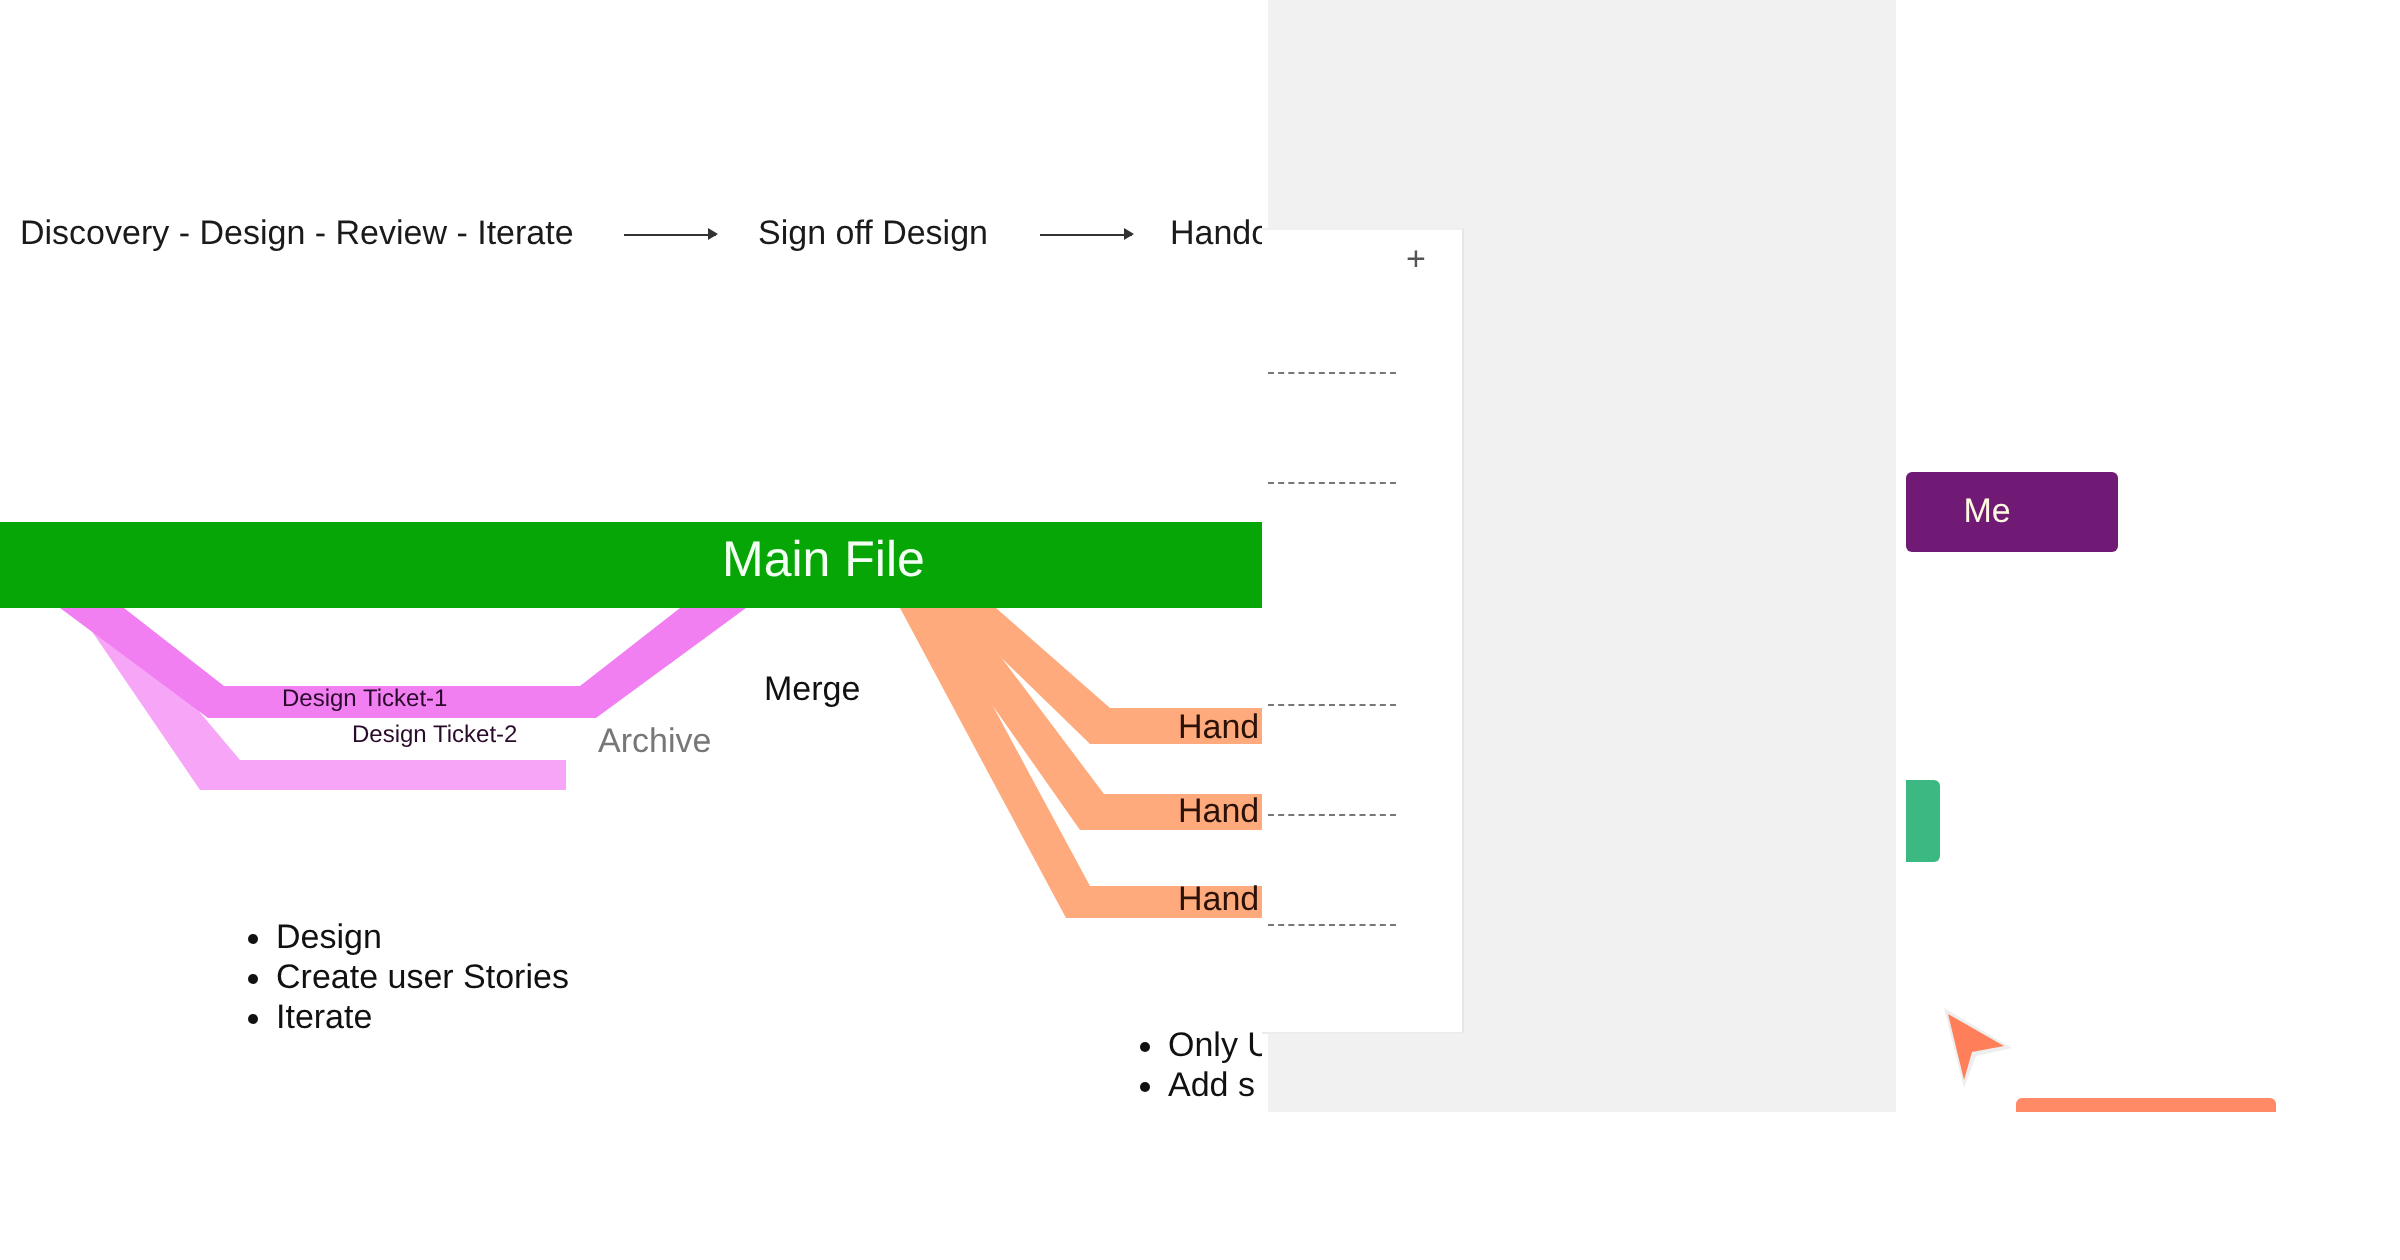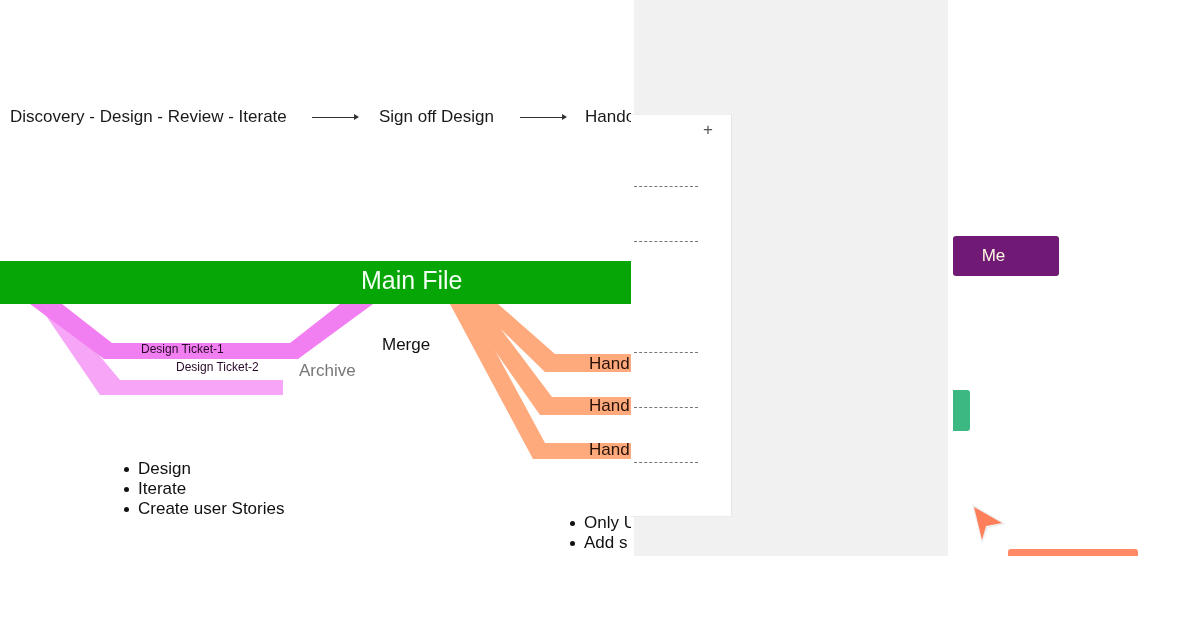--- a/index.html
+++ b/index.html
@@ -100,22 +100,22 @@
     <span class="ticket-label" style="left:141px; top:360px;margin-left:35px;">Design Ticket-2</span>
     <span class="plain-label" style="left:382px; top:335px; color:#111;">Merge</span>
     <span class="plain-label" style="left:299px; top:361px; color:#777;">Archive</span>
 
     <span class="handoff-label" style="left:589px; top:354px;">Hand</span>
     <span class="handoff-label" style="left:589px; top:396px;">Hand</span>
     <span class="handoff-label" style="left:589px; top:440px;">Hand</span>
 
     <ul class="bullets" style="left:120px; top:459px;">
       <li>Design</li>
+      <li>Create user Stories</li>
       <li>Iterate</li>
-      <li>Create user Stories</li>
     </ul>
     <ul class="bullets" style="left:566px; top:513px;">
       <li>Only U</li>
       <li>Add s</li>
     </ul>
   </div>
 
   <div class="panel">
     <span class="panel-plus">+</span>
     <div class="panel-dash" style="top:71px;"></div>

